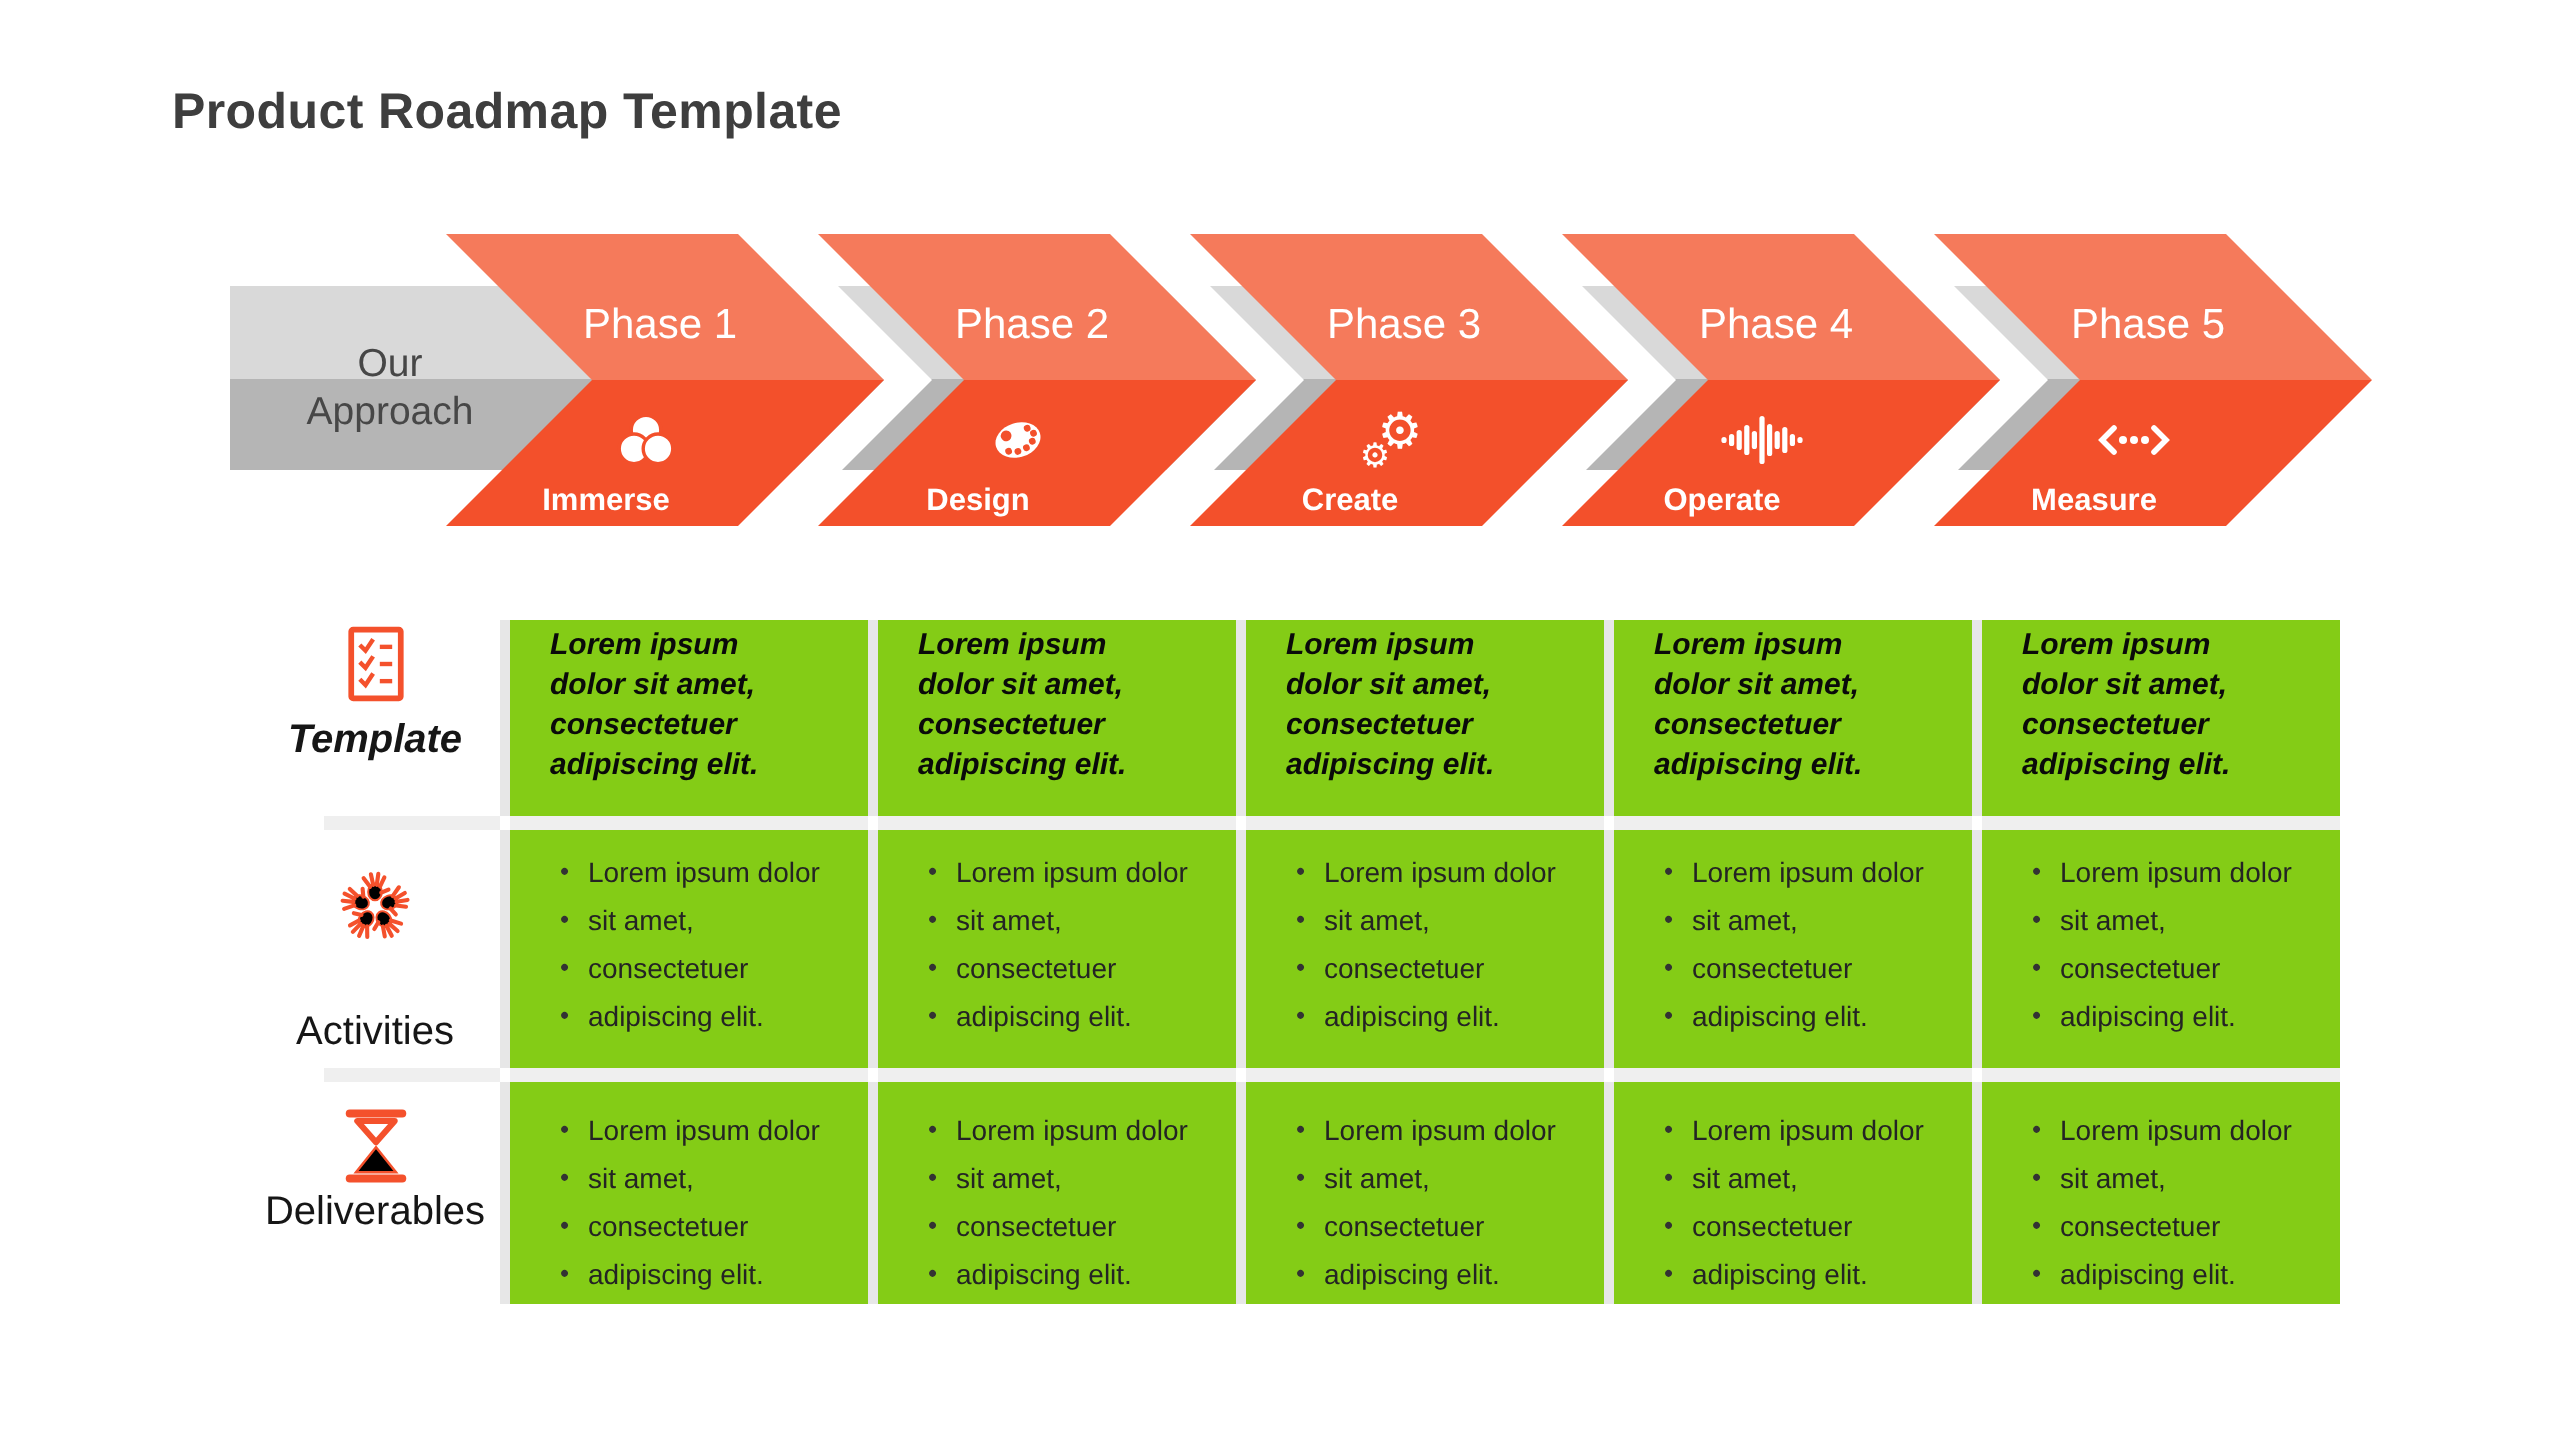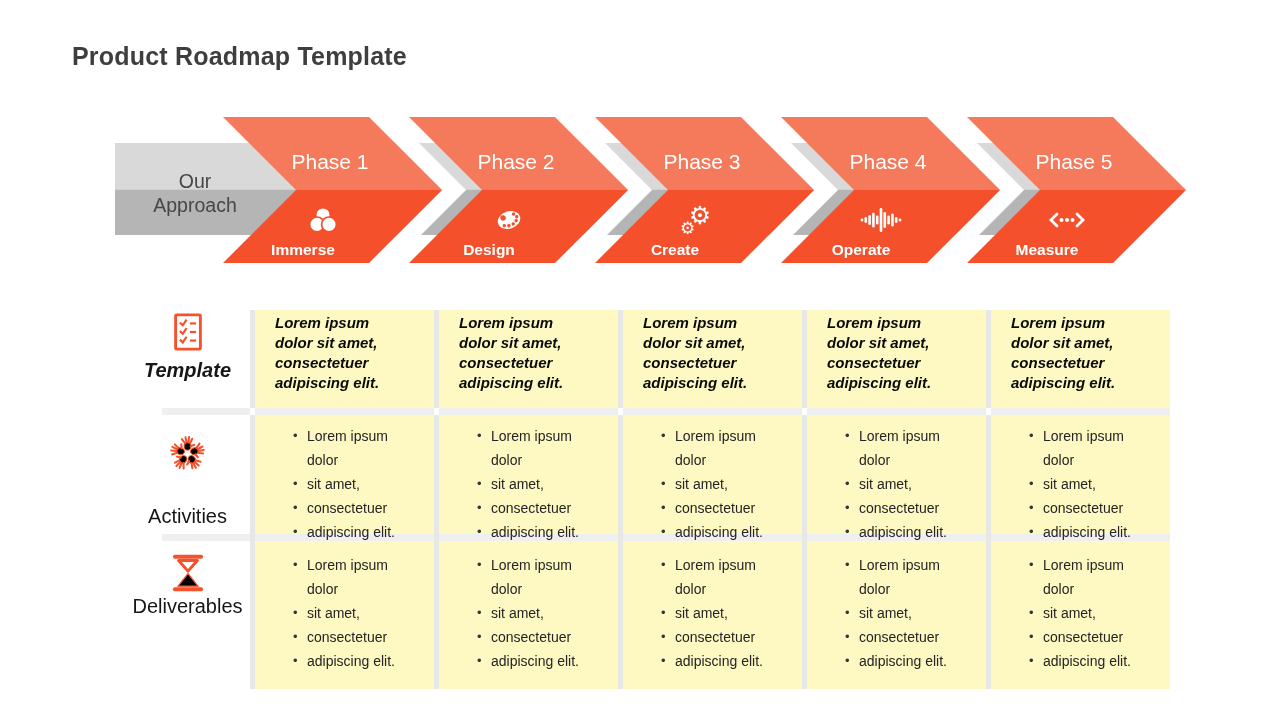--- a/index.html
+++ b/index.html
@@ -1,19 +1,19 @@
 <!DOCTYPE html>
 <html><head>
 <meta charset="utf-8">
 <style>
   html,body{margin:0;padding:0;background:#ffffff;}
   .slide{position:relative;width:1280px;height:720px;background:#ffffff;overflow:hidden;
          font-family:"Liberation Sans",sans-serif;}
   
-  .page-title{position:absolute;left:72px;top:42px;margin:0;font-size:25px;font-weight:bold;
+  .page-title{position:absolute;left:86px;top:42px;margin:0;font-size:25px;font-weight:bold;
               color:#3E3E3E;letter-spacing:.2px;}
   
   .band{position:absolute;left:113px;top:108px;}
   .band-light{fill:#D9D9D9;}
   .band-dark{fill:#B5B5B5;}
   .strip{fill:#ffffff;}
   .chev-top{fill:#F57A5B;}
   .chev-bot{fill:#F3502B;}
   .approach{fill:#474747;font-size:19.5px;text-anchor:middle;}
   .phase-name{fill:#ffffff;font-size:21px;text-anchor:middle;}
@@ -23,24 +23,24 @@
   
   .table{position:absolute;left:125px;top:310px;width:1045px;}
   .row{display:grid;grid-template-columns:125px repeat(5,184px);}
   .row-obj{height:98px;}
   .row-act{height:119px;}
   .row-del{height:110px;}
   .hdiv{display:grid;grid-template-columns:125px repeat(5,184px);height:7px;}
   .hdiv div{background:#EFEFEF;}
   .hdiv .seg-label{margin-left:37px;}
   .hdiv .seg{margin-left:5px;}
-  .cell{border-left:5px solid #E7E7E7;background:#fef9c3;padding-left:20px;box-sizing:border-box;}
+  .cell{border-left:5px solid #E7E7E7;background:#84cc16;padding-left:20px;box-sizing:border-box;}
   .obj-cell p{margin:0;padding-top:3px;width:122px;font-style:italic;font-weight:bold;
               font-size:15px;line-height:20px;color:#0a0a0a;}
-  .cell ul{list-style:none;margin:16px;padding:0;}
+  .cell ul{list-style:none;margin:3px;padding:0;}
   .row-act .cell ul{margin-top:9px;}
   .row-del .cell ul{margin-top:12px;}
   .cell li{position:relative;padding-left:16px;font-size:14px;line-height:24px;color:#242424;}
   .cell li::before{content:"•";position:absolute;left:2px;font-size:13px;color:#333;}
   .label-cell{display:flex;flex-direction:column;align-items:center;text-align:center;}
   .row-obj .label-cell{padding-top:2px;}
   .row-act .label-cell{padding-top:15px;gap:24px;}
   .row-del .label-cell{padding-top:12px;}
   .row-title{font-size:20px;color:#161616;}
   .obj-title{font-style:italic;font-weight:bold;margin-top:7px;}

